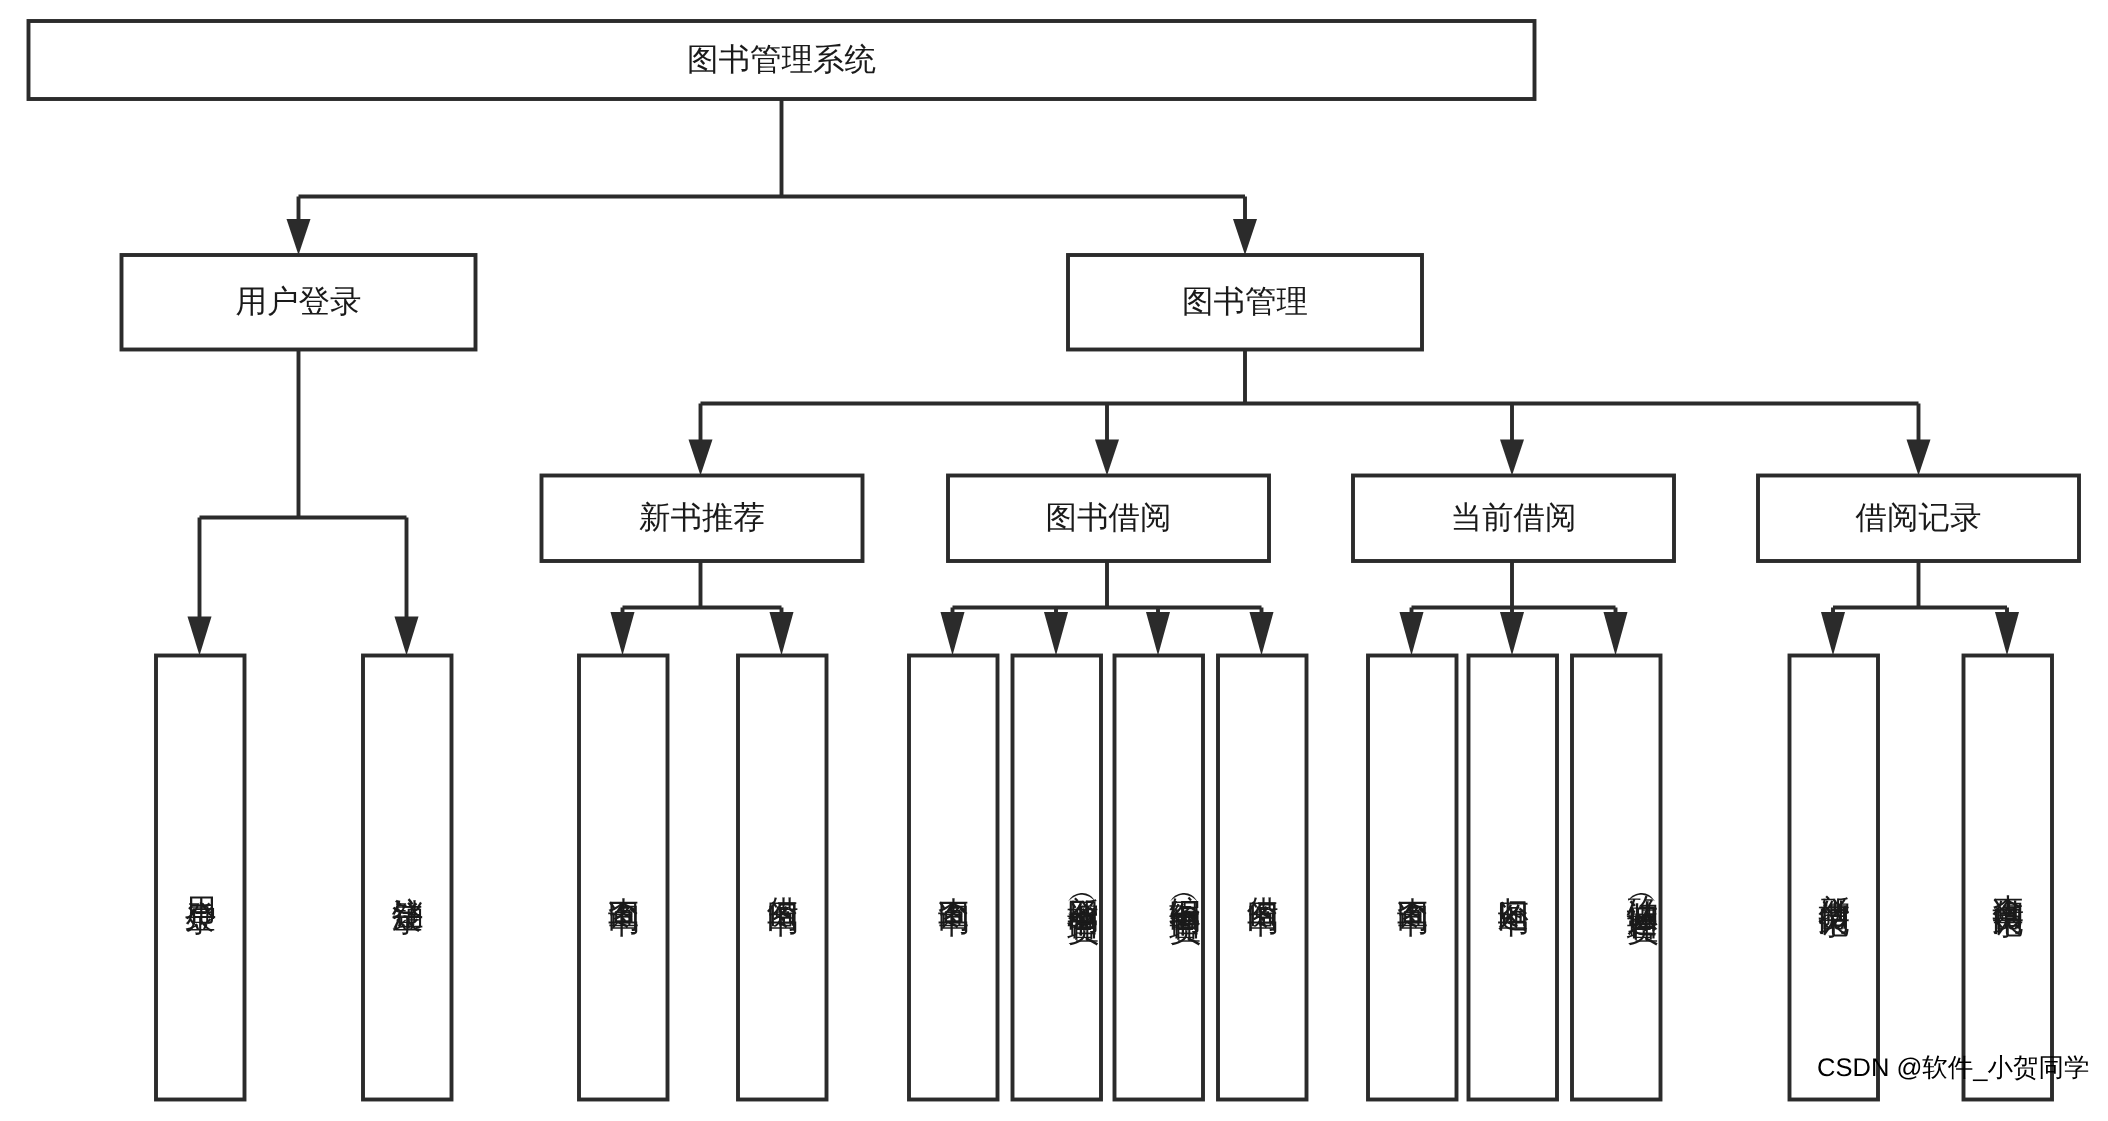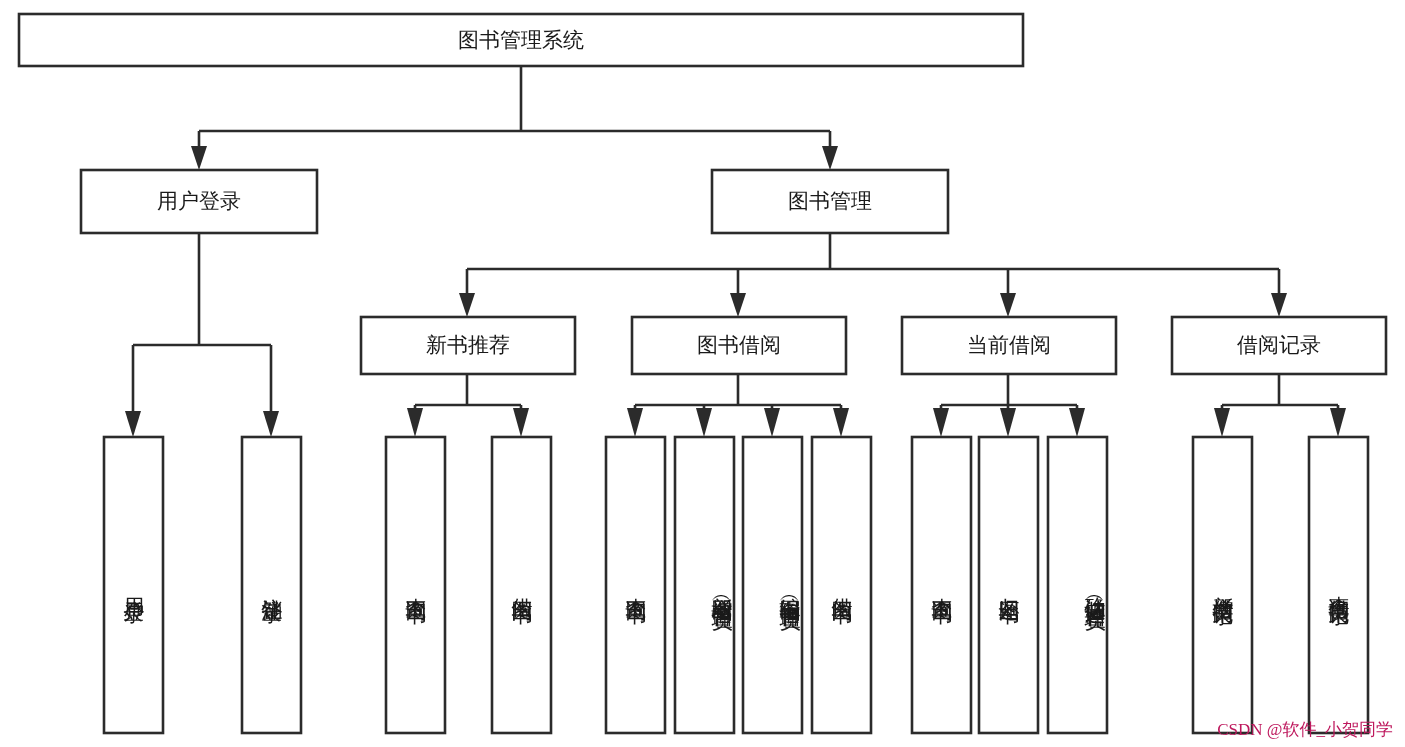--- a/index.html
+++ b/index.html
@@ -61,24 +61,24 @@
     display: flex;
     align-items: center;
     justify-content: center;
     text-align: center;
     white-space: nowrap;
     user-select: none;
   }
   .watermark {
     position: absolute;
     right: 12px;
-    bottom: 6px;
-    font-family: Liberation Serif, serif;
+    bottom: 24px;
+    font-family: Liberation Sans, sans-serif;
     font-size: 17px;
-    color: #be185d;
+    color: #000000;
     white-space: nowrap;
     user-select: none;
   }
 </style>
 </head>
 <body>
 
 <div id="diagram-root">
 
   <svg id="flow-svg" viewBox="0 0 1405 747">

